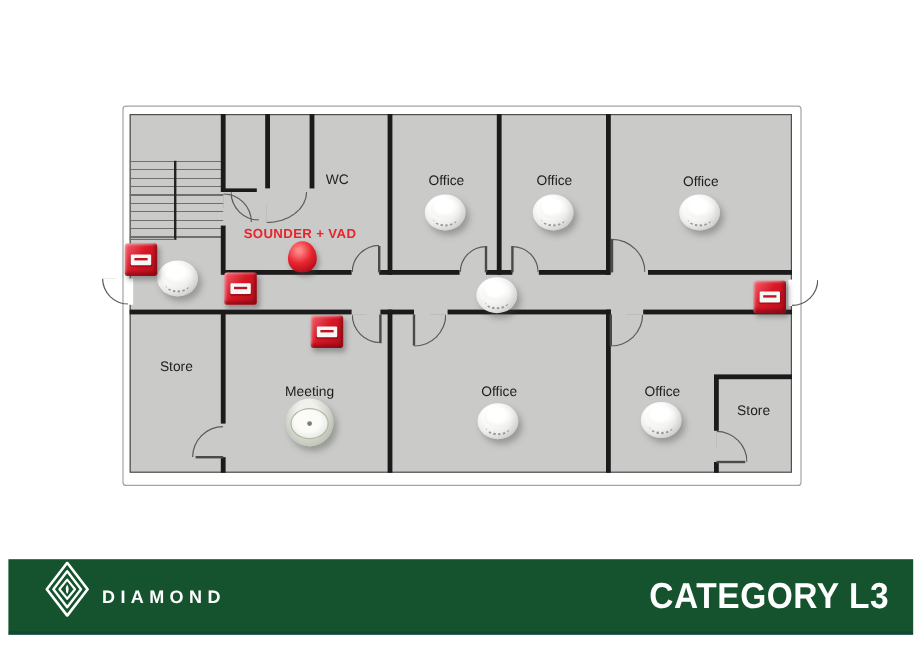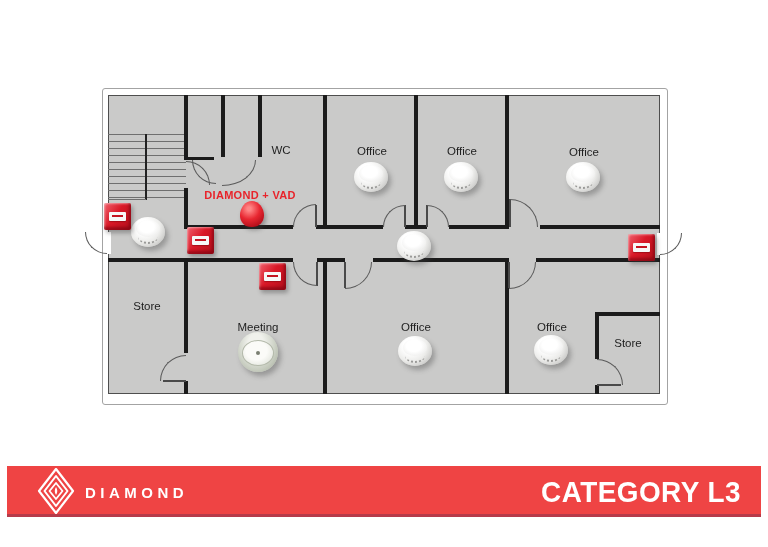--- a/index.html
+++ b/index.html
@@ -55,21 +55,21 @@
   .cp::before{content:"";position:absolute;left:5px;top:9px;width:17px;height:9px;background:#f7f7f7;border-radius:1px;
       box-shadow:0 1px 1px rgba(100,0,8,.4);}
   .cp::after{content:"";position:absolute;left:8px;top:12px;width:11px;height:2px;background:#c41320;}
 
   .sounder{position:absolute;width:24px;height:26px;
       border-radius:50% 50% 46% 46% / 55% 55% 42% 42%;
       background:radial-gradient(circle at 38% 30%,#ff8585 8%,#e82731 45%,#b50f1b 78%,#870810 100%);
       box-shadow:2px 3px 4px rgba(60,60,60,.4);}
 
   
-  .banner{position:absolute;left:7px;top:466px;width:754px;height:51px;background:#ef4444;
+  .banner{position:absolute;left:7px;top:466px;width:754px;height:63px;background:#14532d;
           box-shadow:inset 0 -3px 0 rgba(10,30,90,.25);text-align:right;}
   .brand-logo{position:absolute;left:30px;top:2px;}
   .brand-name{position:absolute;left:78px;top:50%;transform:translateY(-50%);
           color:#ffffff;font-weight:bold;font-size:15px;letter-spacing:4.5px;}
   .category-title{position:absolute;right:20px;top:50%;transform:translateY(-50%) scaleX(.93);
           transform-origin:right center;color:#ffffff;font-weight:bold;font-size:30px;
           letter-spacing:.5px;white-space:nowrap;}
 </style>
 </head>
 <body>
@@ -144,21 +144,21 @@
   <div class="rlabel" style="left:281px;top:144px">WC</div>
   <div class="rlabel" style="left:372px;top:145px">Office</div>
   <div class="rlabel" style="left:462px;top:145px">Office</div>
   <div class="rlabel" style="left:584px;top:146px">Office</div>
   <div class="rlabel" style="left:147px;top:300px">Store</div>
   <div class="rlabel" style="left:258px;top:321px">Meeting</div>
   <div class="rlabel" style="left:416px;top:321px">Office</div>
   <div class="rlabel" style="left:552px;top:321px">Office</div>
   <div class="rlabel" style="left:628px;top:337px">Store</div>
 
-  <div class="alert-label" style="left:250px;top:189px">DIAMOND + VAD</div>
+  <div class="alert-label" style="left:250px;top:189px">SOUNDER + VAD</div>
 
   <div class="smoke" style="left:131px;top:217px"></div>
   <div class="smoke" style="left:354px;top:162px"></div>
   <div class="smoke" style="left:444px;top:162px"></div>
   <div class="smoke" style="left:566px;top:162px"></div>
   <div class="smoke" style="left:397px;top:231px"></div>
   <div class="smoke" style="left:398px;top:336px"></div>
   <div class="smoke" style="left:534px;top:335px"></div>
 
   <div class="heat" style="left:238px;top:332px"></div>

